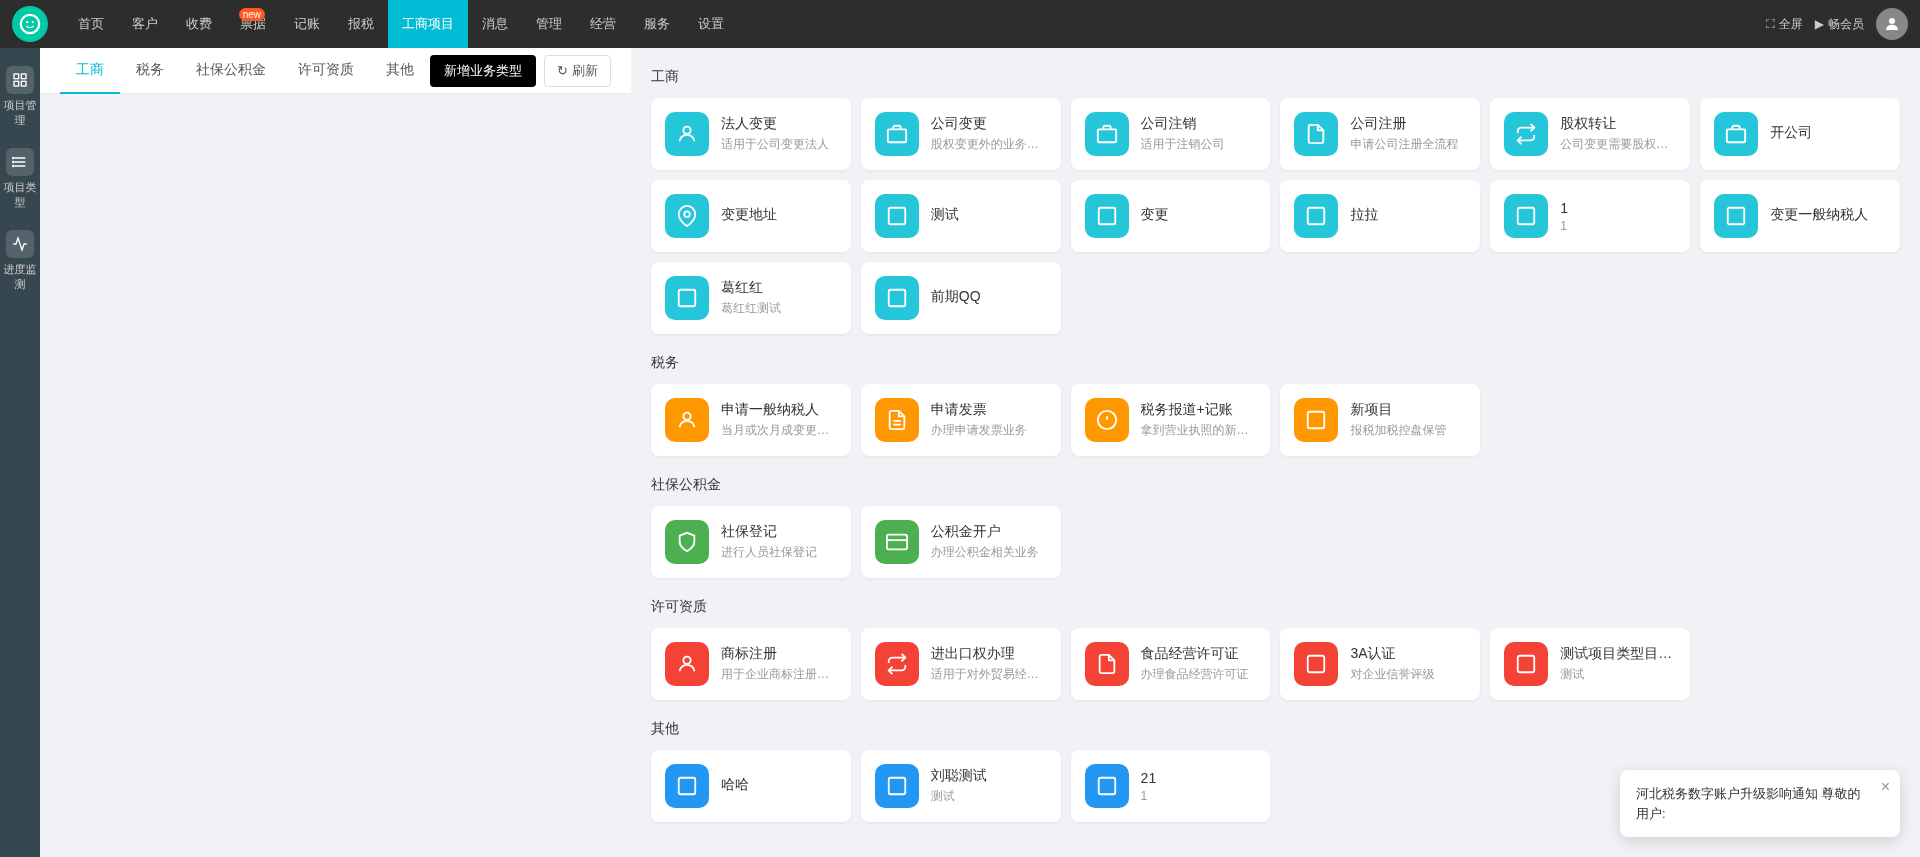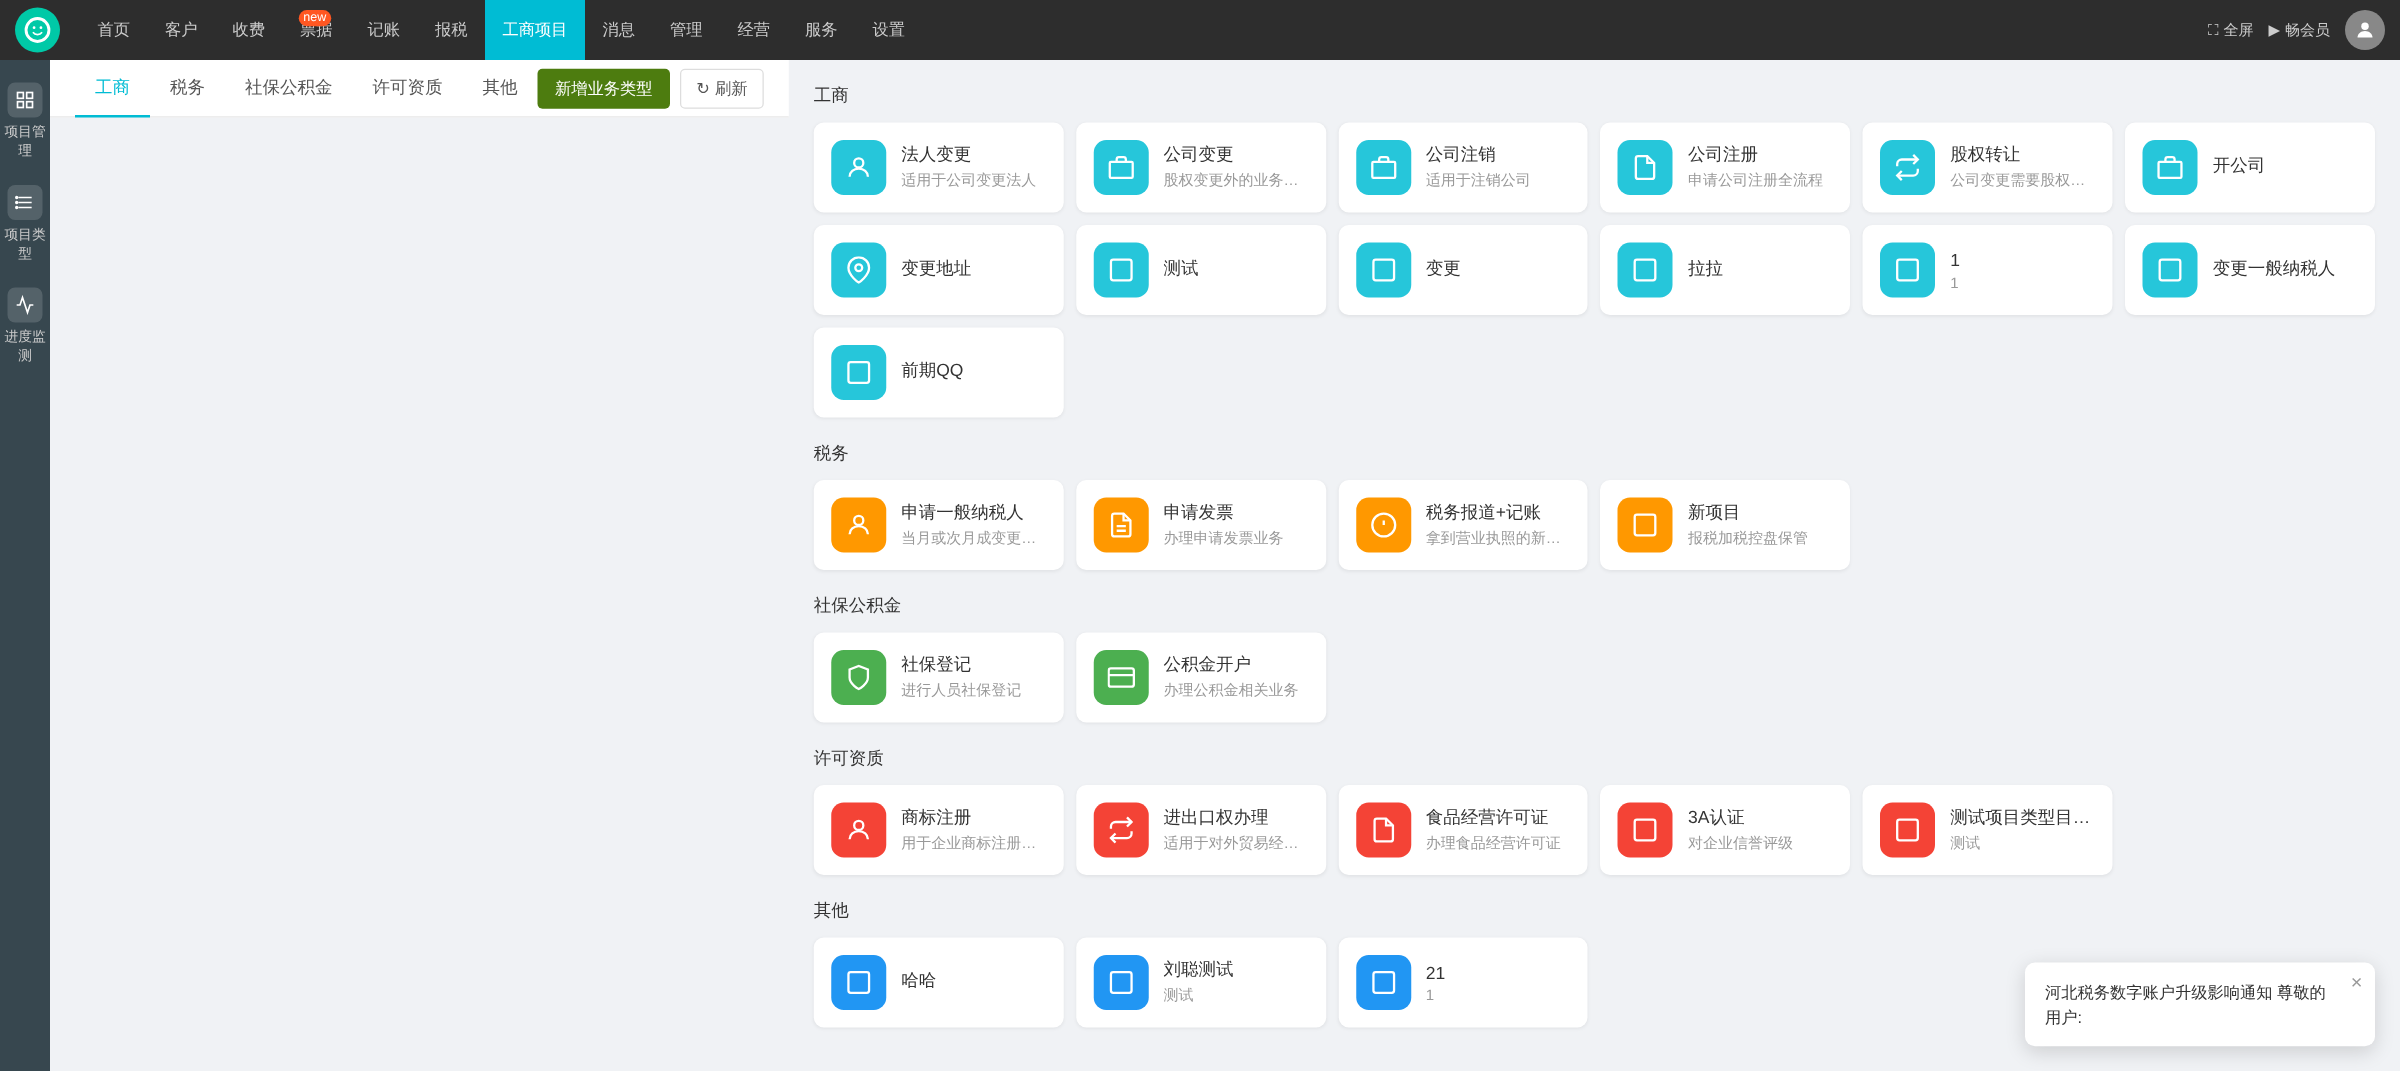--- a/index.html
+++ b/index.html
@@ -158,21 +158,21 @@
       color: #00bcd4;
       border-bottom: 2px solid #00bcd4;
       font-weight: 500;
     }
     .tabbar-actions {
       margin-left: auto;
       display: flex;
       gap: 8px;
     }
     .btn-new-type {
-      background: #4d7c0f;
+      background: #000000;
       color: #fff;
       border: none;
       padding: 6px 14px;
       border-radius: 4px;
       font-size: 13px;
       cursor: pointer;
     }
     .btn-refresh {
       background: #fff;
       color: #555;
@@ -534,20 +534,31 @@
             <div class="card-desc"></div>
           </div>
         </div>
         <div class="service-card">
           <div class="card-icon teal">
             <svg viewBox="0 0 24 24" width="22" height="22" fill="none" stroke="#fff" stroke-width="2">
                 <rect x="3" y="3" width="18" height="18" rx="2"></rect>
               </svg>
           </div>
           <div class="card-text">
+            <div class="card-name">葛红红</div>
+            <div class="card-desc">葛红红测试</div>
+          </div>
+        </div>
+        <div class="service-card">
+          <div class="card-icon teal">
+            <svg viewBox="0 0 24 24" width="22" height="22" fill="none" stroke="#fff" stroke-width="2">
+                <rect x="3" y="3" width="18" height="18" rx="2"></rect>
+              </svg>
+          </div>
+          <div class="card-text">
             <div class="card-name">前期QQ</div>
             <div class="card-desc"></div>
           </div>
         </div>
       </div>
 
       <div class="section-title">税务</div>
       <div class="cards-grid">
         <div class="service-card">
           <div class="card-icon orange">

